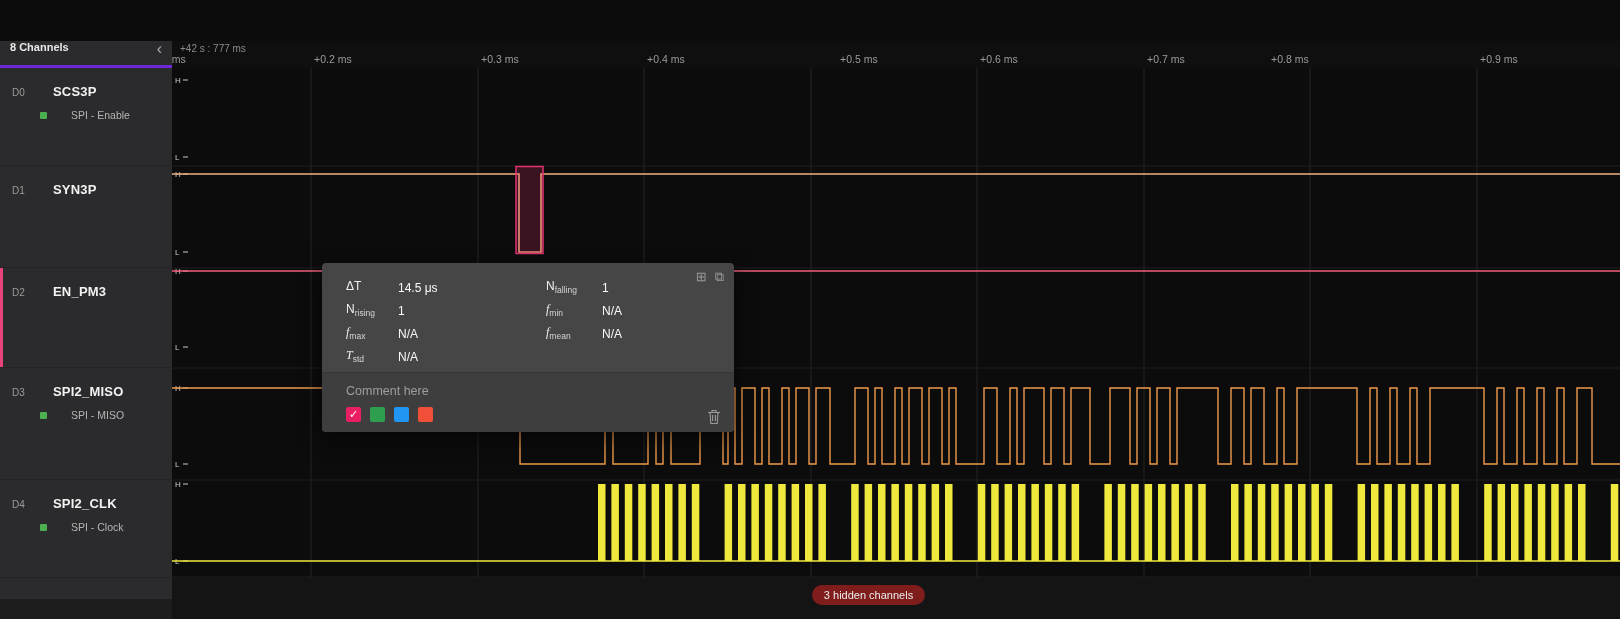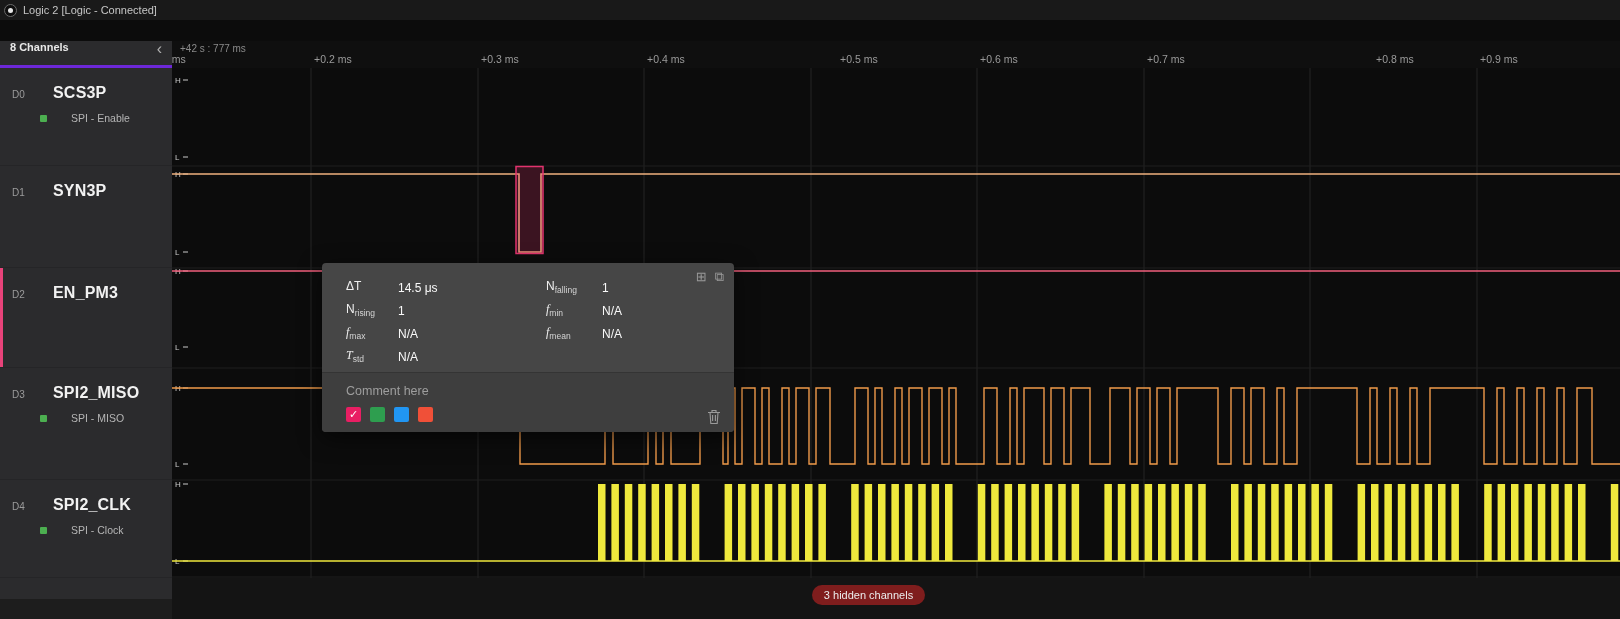--- a/index.html
+++ b/index.html
@@ -25,21 +25,21 @@
   .sidebar { position:absolute; left:0; top:41px; width:172px; height:558px; background:#2b2b2d; }
   .sidebar-header { height:27px; display:flex; justify-content:space-between;
                     padding:0 10px; border-bottom:3px solid #6d28d9; }
   .sidebar-header .hdr { font-size:11px; font-weight:bold; color:#e8e8e8; }
   .collapse { font-size:16px; color:#b0b0b0; line-height:1; cursor:pointer; }
   .channel { position:relative; border-bottom:1px solid #252527; padding:16px 0 0 12px; }
   .ch0 { height:98px; } .ch1 { height:102px; } .ch2 { height:100px; }
   .ch3 { height:112px; } .ch4 { height:98px; }
   .ch-row { display:flex; align-items:baseline; gap:24px; }
   .ch-id { font-size:10px; color:#9c9c9c; width:17px; flex:0 0 auto; }
-  .ch-name { font-size:16px; font-weight:bold; color:#f2f2f2; letter-spacing:.2px; }
+  .ch-name { font-size:13px; font-weight:bold; color:#f2f2f2; letter-spacing:.2px; }
   .ch-sub { display:flex; align-items:center; gap:24px; margin:10px 0 0 28px; }
   .ch-dot { width:7px; height:7px; border-radius:1px; flex:0 0 auto; }
   .ch-analyzer { font-size:10.5px; color:#b5b5b5; }
   .ch-stripe { position:absolute; left:0; top:0; width:3px; height:100%; }
   .sidebar-footer { position:absolute; left:0; top:599px; width:172px; height:20px; background:#1d1d1d; }
 
   
   .timeline { position:absolute; left:172px; top:41px; width:1448px; height:27px;
               background:#0f0f0f; overflow:hidden; }
   .abs-time { position:absolute; left:8px; top:2px; font-size:10px; color:#8a8a8a; white-space:nowrap; }
@@ -76,24 +76,20 @@
   .swatch-row { display:flex; gap:9px; margin-top:8px; align-items:center; }
   .swatch { width:15px; height:15px; border-radius:2px; font-size:11px; color:#fff;
             text-align:center; line-height:15px; cursor:pointer; }
   .trash { position:absolute; right:13px; top:146px; cursor:pointer; }
 </style>
 </head>
 <body>
 
 <div class="app">
 
-  <div class="titlebar">
-    <span class="app-icon"></span>
-    <span class="title-text">Logic 2 [Logic - Connected]</span>
-  </div>
 
 
   <div class="sidebar">
     <div class="sidebar-header">
       <span class="hdr">8 Channels</span>
       <span class="collapse">‹</span>
     </div>
 
     <div class="channel ch0">
       <div class="ch-row">
@@ -149,21 +145,21 @@
 
   <div class="timeline">
     <span class="abs-time">+42 s : 777 ms</span>
   <span class="tick-label" style="left: -24px;">+0.1 ms</span>
       <span class="tick-label" style="left: 142px;">+0.2 ms</span>
       <span class="tick-label" style="left: 309px;">+0.3 ms</span>
       <span class="tick-label" style="left: 475px;">+0.4 ms</span>
       <span class="tick-label" style="left: 668px;">+0.5 ms</span>
       <span class="tick-label" style="left: 808px;">+0.6 ms</span>
       <span class="tick-label" style="left: 975px;">+0.7 ms</span>
-      <span class="tick-label" style="left: 1204px;">+0.8 ms</span>
+      <span class="tick-label" style="left: 1099px;">+0.8 ms</span>
       <span class="tick-label" style="left: 1308px;">+0.9 ms</span>
     </div>
 
   <svg class="waves" width="1448" height="510" viewBox="0 0 1448 510">
       <line x1="139" y1="0" x2="139" y2="510" stroke="#242424" stroke-width="1"></line>
       <line x1="306" y1="0" x2="306" y2="510" stroke="#242424" stroke-width="1"></line>
       <line x1="472" y1="0" x2="472" y2="510" stroke="#242424" stroke-width="1"></line>
       <line x1="639" y1="0" x2="639" y2="510" stroke="#242424" stroke-width="1"></line>
       <line x1="805" y1="0" x2="805" y2="510" stroke="#242424" stroke-width="1"></line>
       <line x1="972" y1="0" x2="972" y2="510" stroke="#242424" stroke-width="1"></line>

